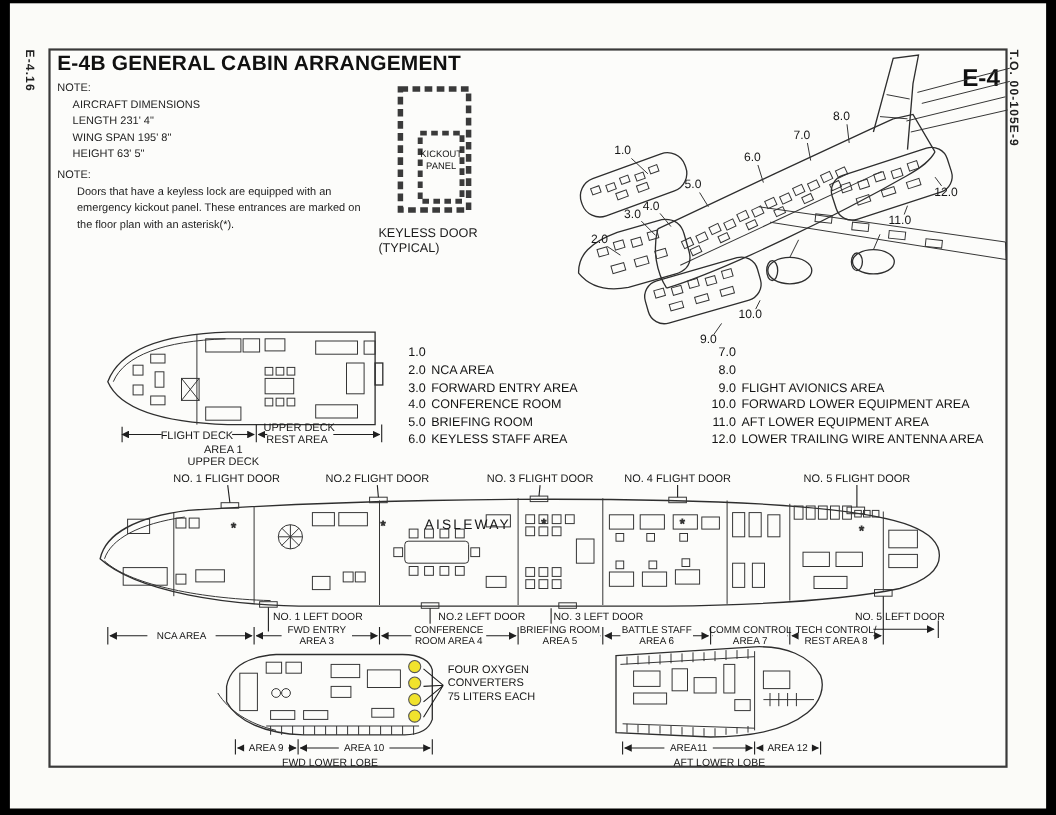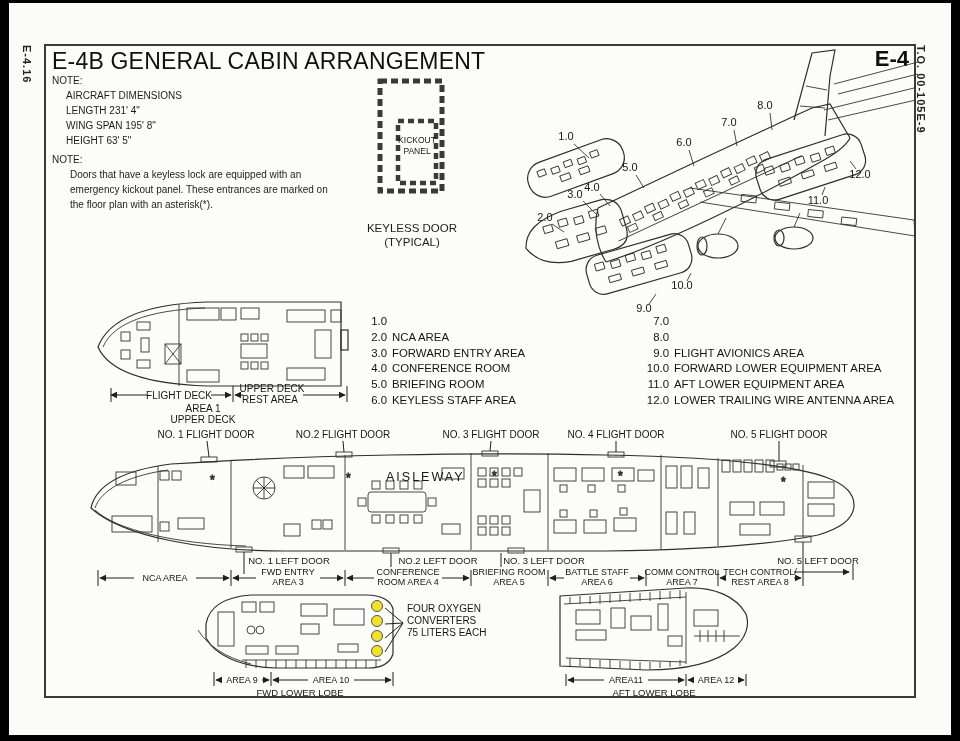--- a/index.html
+++ b/index.html
@@ -2,29 +2,29 @@
 <html><head>
 <meta charset="utf-8">
 <style>
   html,body{margin:0;padding:0;background:#111;}
   .frame{position:relative;width:960px;height:741px;background:#000;font-family:"Liberation Sans",sans-serif;overflow:hidden;}
   .page{position:absolute;left:9px;top:3px;width:942px;height:732px;background:#fbfbf8;}
   .vtext{position:absolute;writing-mode:vertical-rl;font-size:11px;font-weight:bold;color:#222;letter-spacing:1px;white-space:nowrap;}
   .vleft{left:12px;top:42px;}
   .vright{left:906px;top:42px;}
   .content-box{position:absolute;left:35px;top:41px;width:868px;height:650px;border:2px solid #3a3a3a;background:#fcfcfa;}
-  .title{position:absolute;left:6px;top:2px;font-size:23px;font-weight:normal;color:#101010;letter-spacing:.2px;white-space:nowrap;}
-  .page-code{position:absolute;right:5px;top:0px;font-size:22px;font-weight:bold;color:#101010;}
+  .title{position:absolute;left:6px;top:2px;font-size:19px;font-weight:bold;color:#101010;letter-spacing:.2px;white-space:nowrap;}
+  .page-code{position:absolute;right:5px;top:12px;font-size:22px;font-weight:bold;color:#101010;}
   .note{position:absolute;font-size:10px;color:#1c1c1c;line-height:15px;}
   #note1{left:6px;top:27px;}
   #note1 .nlines{margin-left:14px;}
   #note2{left:6px;top:106px;}
   #note2 .npara{margin-left:18px;width:272px;}
-  .keyless{position:absolute;left:314px;top:31px;width:104px;text-align:center;}
-  .keyless-caption{font-size:11.5px;line-height:14px;margin-top:18px;color:#1c1c1c;}
+  .keyless{position:absolute;left:298px;top:31px;width:104px;}
+  .keyless-caption{font-size:11.5px;line-height:14px;margin-top:1px;color:#1c1c1c;}
   .legend{position:absolute;font-size:11.4px;line-height:15.8px;color:#141414;}
   #legend-left{left:315px;top:268px;}
   #legend-right{left:597px;top:268px;}
   .lrow{display:flex;white-space:nowrap;}
   .lnum{width:26px;text-align:right;margin-right:5px;flex:none;}
   svg.layer{position:absolute;overflow:visible;}
   #iso{left:448px;top:2px;}
   #upperdeck{left:45px;top:242px;}
   #mainplan{left:0px;top:378px;}
   svg text{font-family:"Liberation Sans",sans-serif;fill:#161616;}

